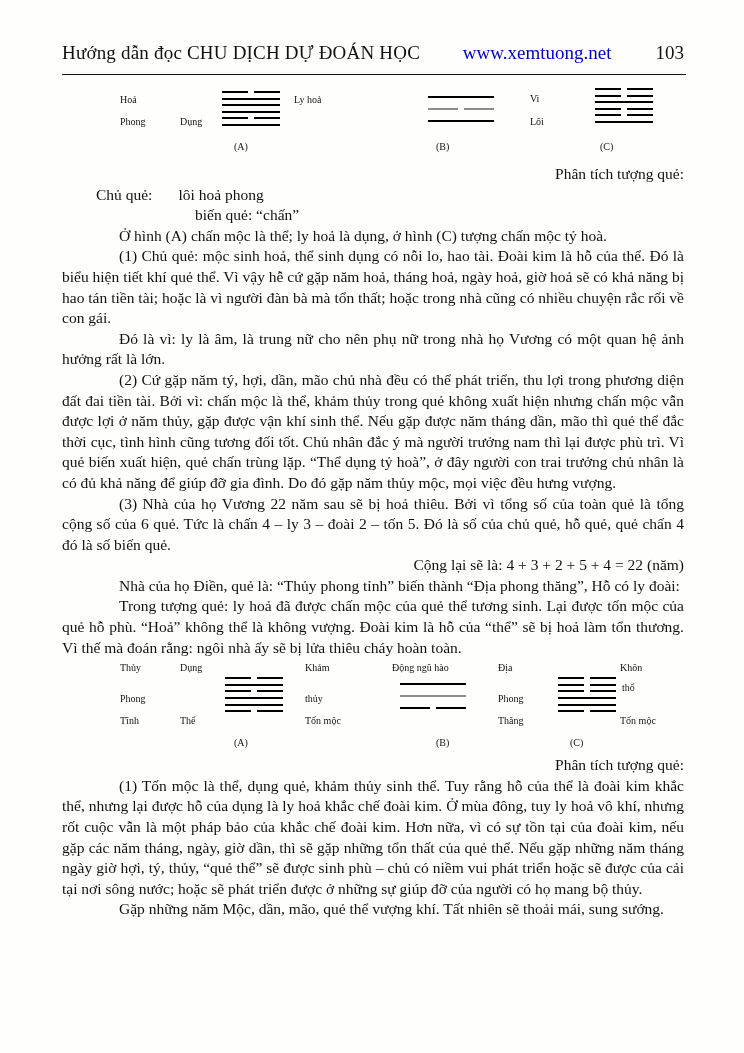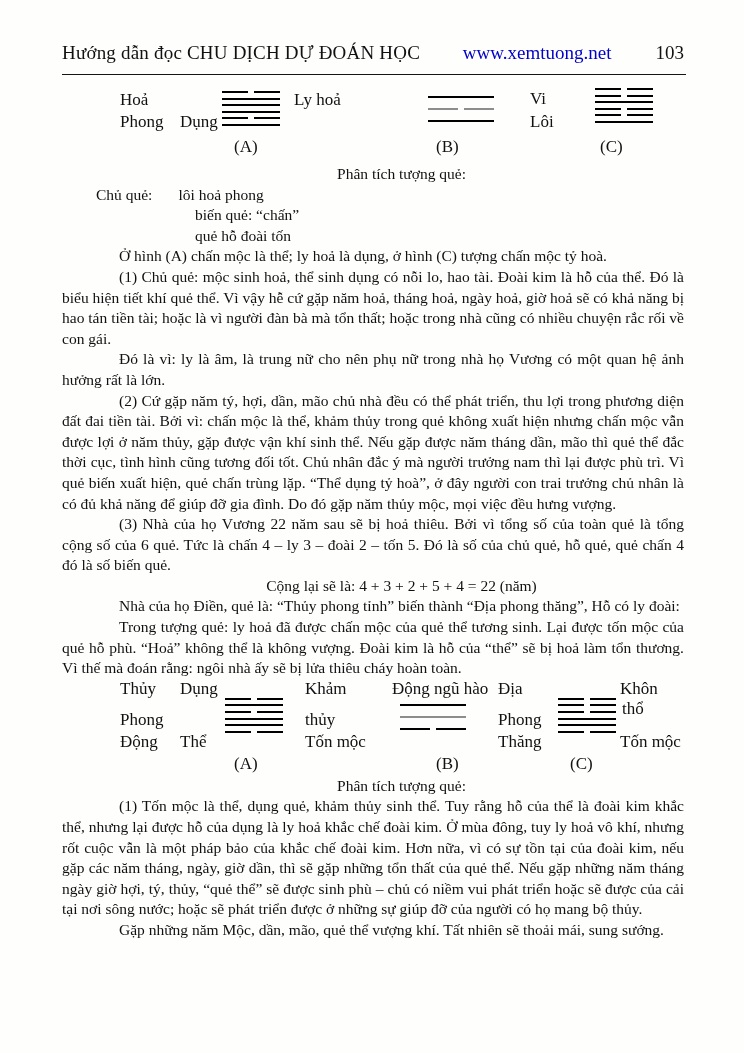--- a/index.html
+++ b/index.html
@@ -10,27 +10,27 @@
     overflow:hidden;
   }
   .header { position:absolute; top:42px; left:62px; right:60px; display:flex; align-items:baseline; font-size:19px; }
   .header .title { flex:1; letter-spacing:.2px; }
   .header .site { }
   .header .pageno { margin-left:44px; }
   .rule { position:absolute; top:74px; left:62px; right:58px; border-top:1.6px solid #151515; }
 
   .content { position:absolute; top:88px; left:62px; width:622px; font-size:15.5px; line-height:20.6px; }
   .content p { margin:0; text-align:justify; text-indent:57px; }
-  .content p.noj { text-align:center; }
+  .content p.noj { text-align:right; }
   .line-indent2 { margin:0; text-align:left; padding-left:133px; }
   .kv { margin:0; text-align:left; }
   .kv .k { margin-left:34px; }
   .kv .v { margin-left:26px; }
 
-  .diag { position:relative; font-size:17px; line-height:20.6px; }
+  .diag { position:relative; font-size:10px; line-height:20.6px; }
   .diag1 { height:76px; }
   .diag2 { height:97px; }
   .diag .t { position:absolute; white-space:nowrap; }
 
   .hex { position:absolute; width:58px; }
   .hexline { height:2px; margin-bottom:4.6px; background:#000; display:flex; justify-content:space-between; }
   .hexline.broken, .hexline.broken-gray { background:transparent; }
   .hexline .seg { width:45%; height:2px; background:#000; }
   .hexline.solid-gray { background:#8d8d8d; }
   .hexline.broken-gray .seg { background:#8d8d8d; }
@@ -105,21 +105,20 @@
           <div class="hexline solid"></div>
         </div>
       <span class="t" style="left:538px;top:49px">(C)</span>
     </div>
 
     <p class="noj">Phân tích tượng quẻ:</p>
     <div class="kv">
       <span class="k">Chủ quẻ:</span><span class="v">lôi hoả phong</span>
     </div>
     <div class="line-indent2">biến quẻ: “chấn”</div>
-    <div class="line-indent2">quẻ hỗ đoài tốn</div>
 
     <p>Ở hình (A) chấn mộc là thể; ly hoả là dụng, ở hình (C) tượng chấn mộc tỷ hoà.</p>
     <p>(1) Chủ quẻ: mộc sinh hoả, thể sinh dụng có nỗi lo, hao tài. Đoài kim là hỗ của thể. Đó là biểu hiện tiết khí quẻ thể. Vì vậy hễ cứ gặp năm hoả, tháng hoả, ngày hoả, giờ hoả sẽ có khả năng bị hao tán tiền tài; hoặc là vì người đàn bà mà tổn thất; hoặc trong nhà cũng có nhiều chuyện rắc rối về con gái.</p>
     <p>Đó là vì: ly là âm, là trung nữ cho nên phụ nữ trong nhà họ Vương có một quan hệ ảnh hưởng rất là lớn.</p>
     <p>(2) Cứ gặp năm tý, hợi, dần, mão chủ nhà đều có thể phát triển, thu lợi trong phương diện đất đai tiền tài. Bởi vì: chấn mộc là thể, khảm thủy trong quẻ không xuất hiện nhưng chấn mộc vẫn được lợi ở năm thủy, gặp được vận khí sinh thể. Nếu gặp được năm tháng dần, mão thì quẻ thể đắc thời cục, tình hình cũng tương đối tốt. Chủ nhân đắc ý mà người trưởng nam thì lại được phù trì. Vì quẻ biến xuất hiện, quẻ chấn trùng lặp. “Thể dụng tỷ hoà”, ở đây người con trai trưởng chủ nhân là có đủ khả năng để giúp đỡ gia đình. Do đó gặp năm thủy mộc, mọi việc đều hưng vượng.</p>
     <p>(3) Nhà của họ Vương 22 năm sau sẽ bị hoả thiêu. Bởi vì tổng số của toàn quẻ là tổng cộng số của 6 quẻ. Tức là chấn 4 – ly 3 – đoài 2 – tốn 5. Đó là số của chủ quẻ, hỗ quẻ, quẻ chấn 4 đó là số biến quẻ.</p>
     <p class="noj">Cộng lại sẽ là: 4 + 3 + 2 + 5 + 4 = 22 (năm)</p>
     <p>Nhà của họ Điền, quẻ là: “Thủy phong tỉnh” biến thành “Địa phong thăng”, Hỗ có ly đoài:</p>
     <p>Trong tượng quẻ: ly hoả đã được chấn mộc của quẻ thể tương sinh. Lại được tốn mộc của quẻ hỗ phù. “Hoả” không thể là không vượng. Đoài kim là hỗ của “thể” sẽ bị hoả làm tổn thương. Vì thế mà đoán rằng: ngôi nhà ấy sẽ bị lửa thiêu cháy hoàn toàn.</p>
 
@@ -137,21 +136,21 @@
             <span class="seg"></span>
           </div>
           <div class="hexline solid"></div>
           <div class="hexline solid"></div>
           <div class="hexline broken">
             <span class="seg"></span>
             <span class="seg"></span>
           </div>
         </div>
       <span class="t" style="left:58px;top:31px">Phong</span>
-      <span class="t" style="left:58px;top:53px">Động</span>
+      <span class="t" style="left:58px;top:53px">Tĩnh</span>
       <span class="t" style="left:118px;top:53px">Thể</span>
       <span class="t" style="left:172px;top:75px">(A)</span>
 
       <span class="t" style="left:243px;top:0px">Khảm</span>
       <span class="t" style="left:330px;top:0px">Động ngũ hào</span>
       <span class="t" style="left:243px;top:31px">thủy</span>
       <div class="hex tri" style="left:338px;top:25px">
           <div class="hexline solid"></div>
           <div class="hexline solid-gray"></div>
           <div class="hexline broken">

